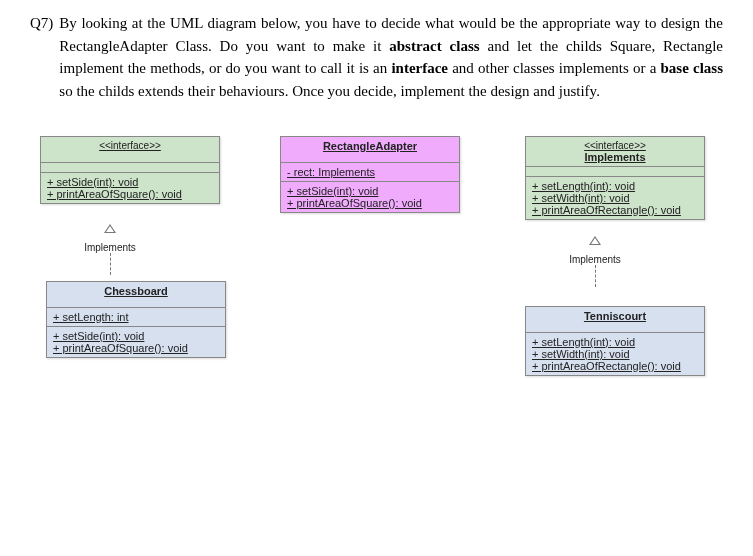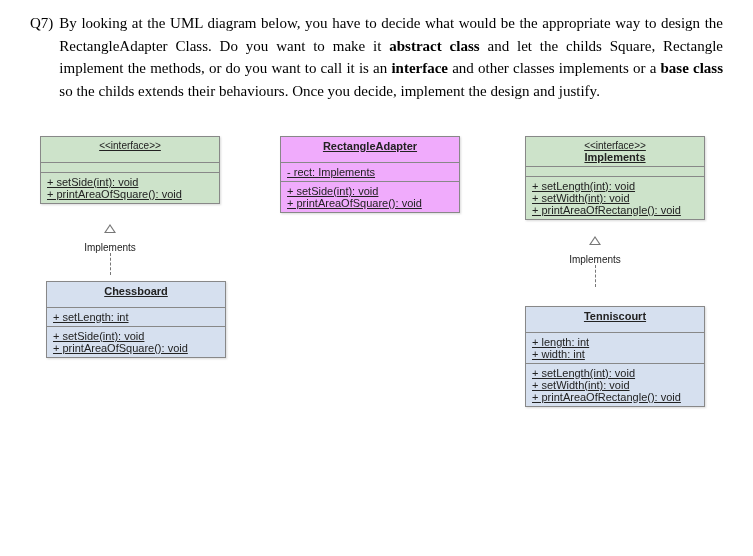--- a/index.html
+++ b/index.html
@@ -155,23 +155,19 @@
       <div>+ setSide(int): void</div>
       <div>+ printAreaOfSquare(): void</div>
     </div>
   </div>
 
   <div class="uml blue" style="left:495px; top:170px;">
     <div class="section head">
       <span class="cname">Tenniscourt</span>
     </div>
     <div class="section">
-      <div>+ length: int</div>
-      <div>+ width: int</div>
-    </div>
-    <div class="section">
       <div>+ setLength(int): void</div>
       <div>+ setWidth(int): void</div>
       <div>+ printAreaOfRectangle(): void</div>
     </div>
   </div>
 
 </div>
 
 </body></html>

